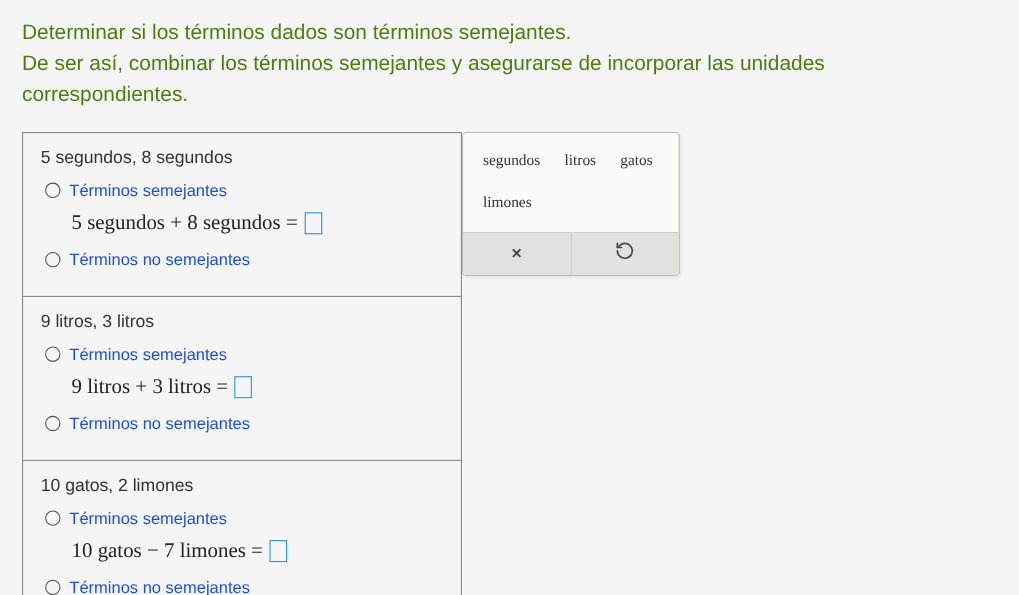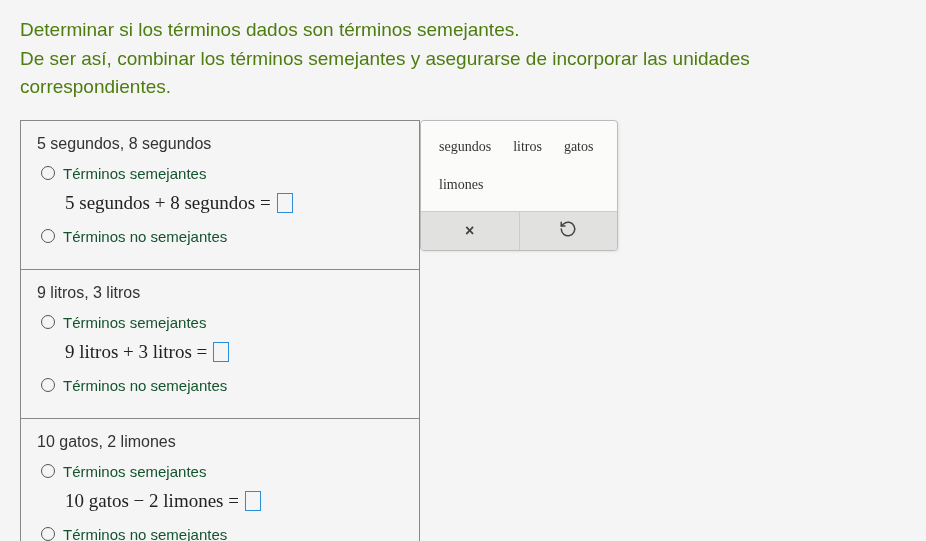--- a/index.html
+++ b/index.html
@@ -36,21 +36,21 @@
     font-size: 16px;
     margin-bottom: 12px;
     color: #333;
   }
   .radio-row {
     display: flex;
     align-items: center;
     gap: 8px;
     margin: 6px 0 10px 4px;
     font-size: 15px;
-    color: #14532d;
+    color: #1d4ed8;
   }
   .radio-circle {
     width: 14px;
     height: 14px;
     border-radius: 50%;
     border: 1.5px solid #555;
     display: inline-block;
     flex-shrink: 0;
   }
   .equation {
@@ -154,21 +154,21 @@
       </div>
     </div>
 
     <div class="problem">
       <div class="prob-title">10 gatos, 2 limones</div>
       <div class="radio-row">
         <span class="radio-circle"></span>
         <span>Términos semejantes</span>
       </div>
       <div class="equation">
-        <span>10 gatos  −  2 limones  =</span>
+        <span>10 gatos  −  7 limones  =</span>
         <span class="answer-box"></span>
       </div>
       <div class="radio-row">
         <span class="radio-circle"></span>
         <span>Términos no semejantes</span>
       </div>
     </div>
 
   </div>
 

